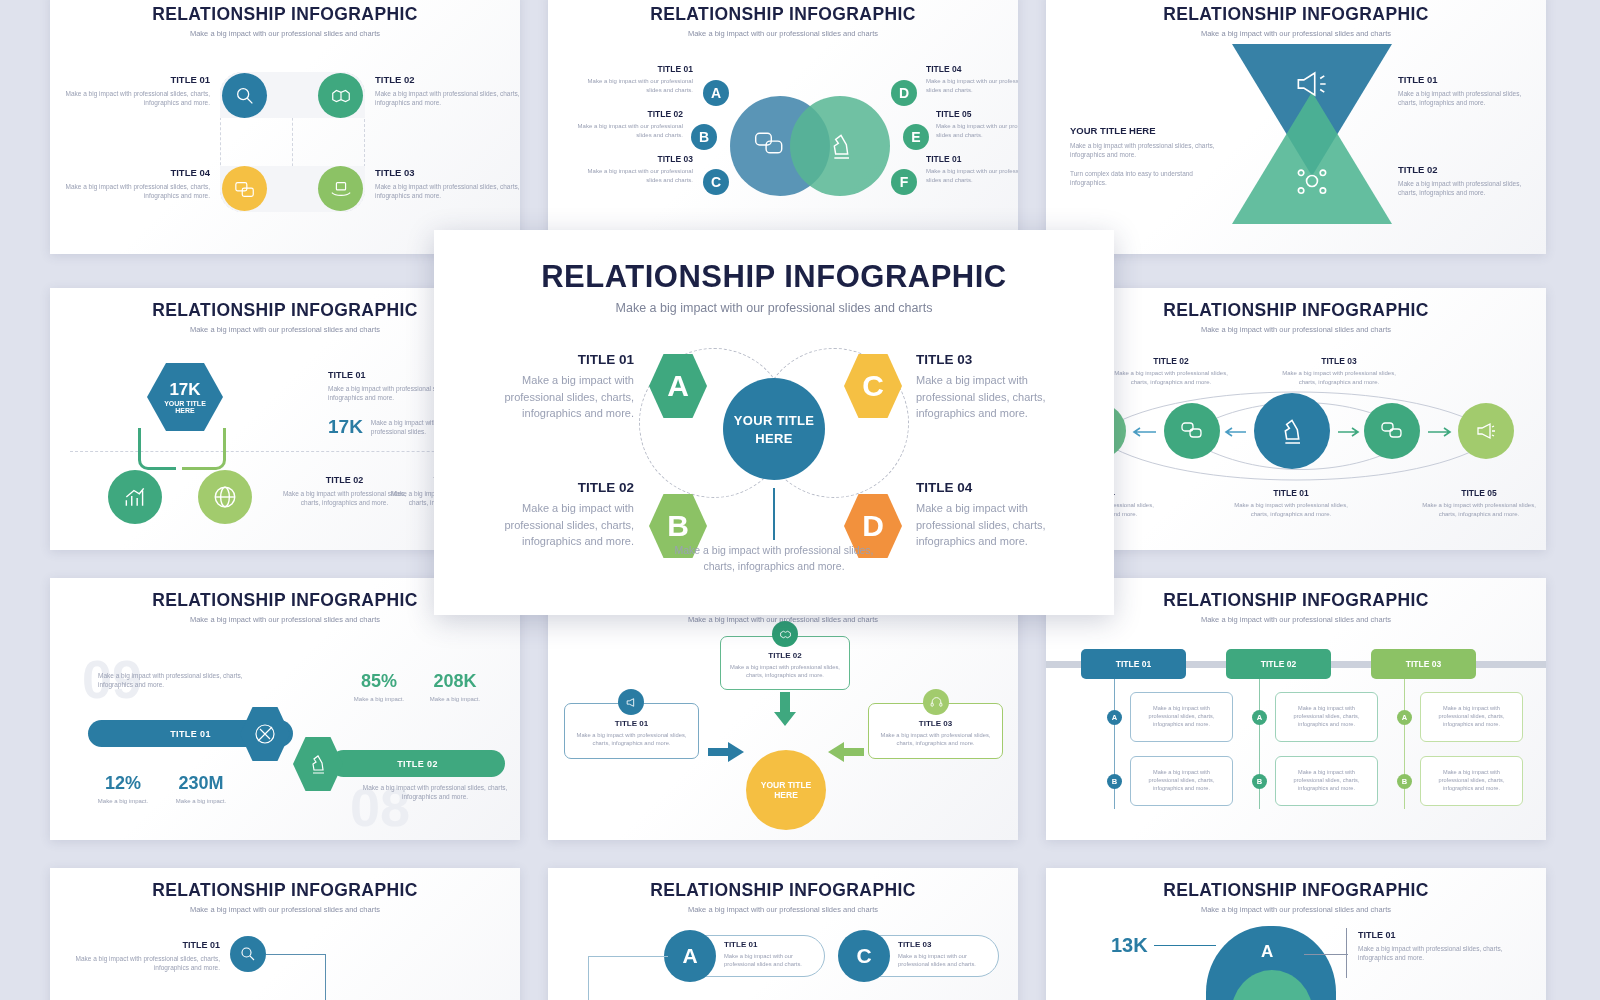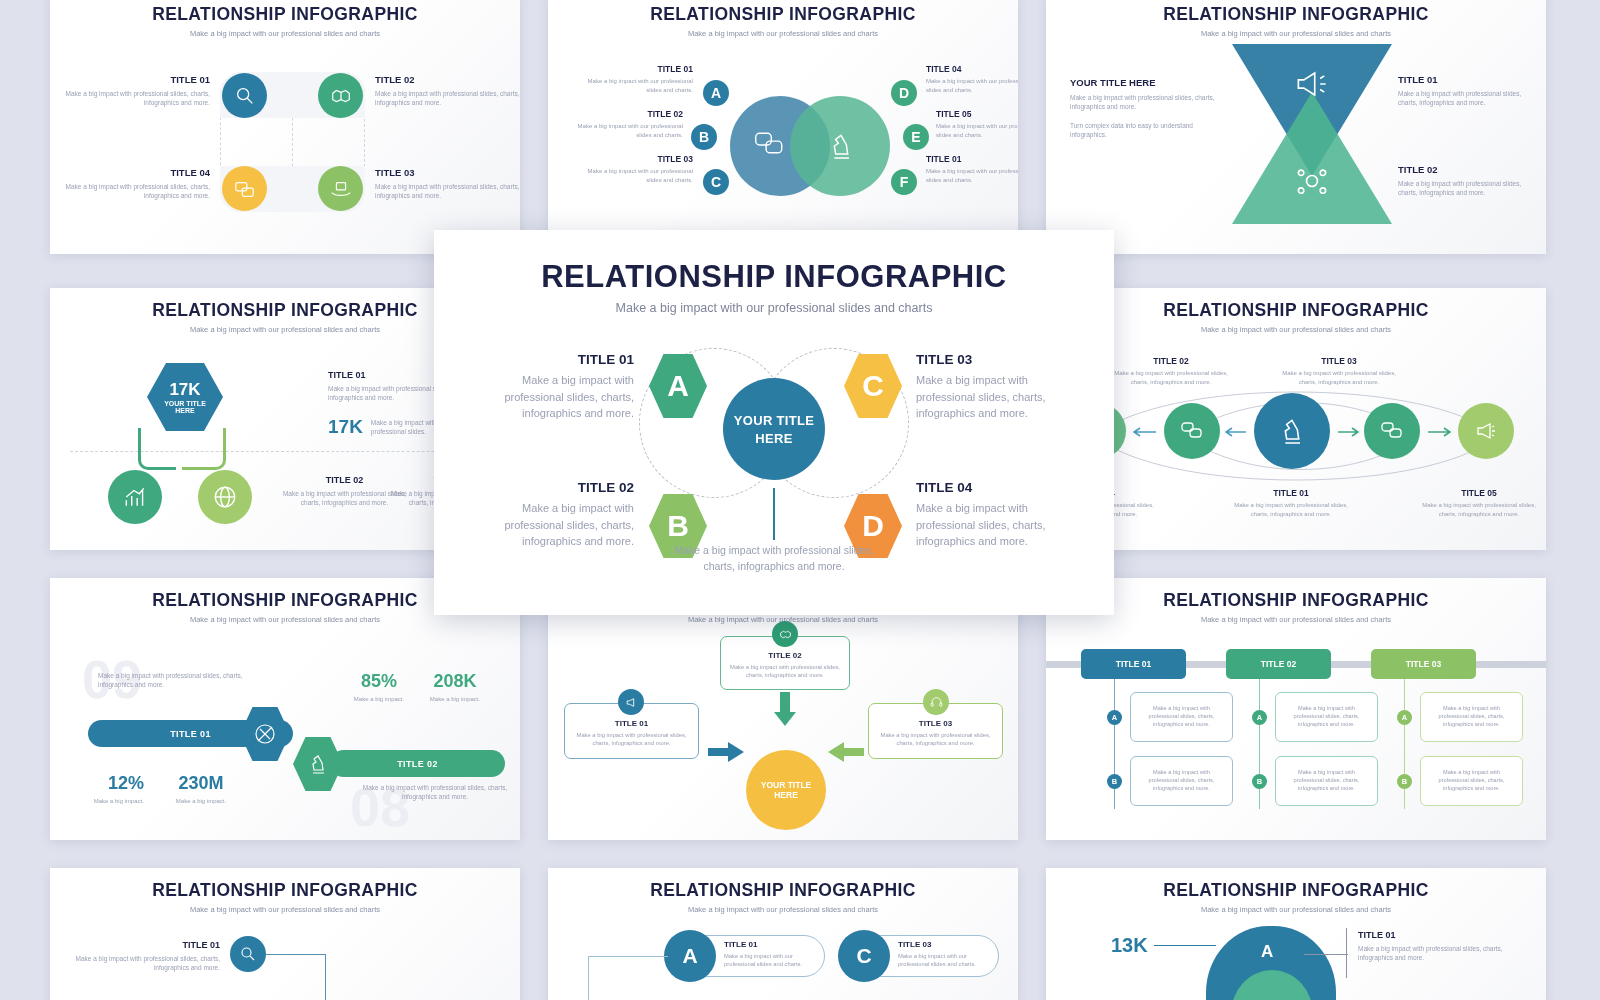--- a/index.html
+++ b/index.html
@@ -186,21 +186,21 @@
       </svg>
   <svg width="36" height="30" viewBox="0 0 26 22" fill="none" stroke="#fff" stroke-width="1.2" style="position:absolute;left:248px;top:174px;">
         <circle cx="13" cy="11" r="4"></circle>
         <circle cx="5" cy="5" r="2"></circle>
         <circle cx="21" cy="5" r="2"></circle>
         <circle cx="5" cy="18" r="2"></circle>
         <circle cx="21" cy="18" r="2"></circle>
       </svg>
 
   <div class="lft" style="position:absolute;left:24px;top:85px;width:150px;">
-    <div class="t01" style="font-size:9.5px;">YOUR TITLE HERE</div>
+    <div class="t01" style="font-size:9.5px;margin-top:48px;">YOUR TITLE HERE</div>
     <div class="body-txt" style="font-size:6.5px;margin-top:5px;">Make a big impact with professional slides, charts, infographics and more.</div>
     <div class="body-txt" style="font-size:6.5px;margin-top:9px;">Turn complex data into easy to understand infographics.</div>
   </div>
   <div class="lft" style="position:absolute;left:352px;top:82px;width:140px;">
     <div class="t01" style="font-size:9.5px;">TITLE 01</div>
     <div class="body-txt" style="font-size:6.5px;margin-top:4px;">Make a big impact with professional slides, charts, infographics and more.</div>
   </div>
   <div class="lft" style="position:absolute;left:352px;top:172px;width:140px;">
     <div class="t01" style="font-size:9.5px;">TITLE 02</div>
     <div class="body-txt" style="font-size:6.5px;margin-top:4px;">Make a big impact with professional slides, charts, infographics and more.</div>
@@ -351,21 +351,21 @@
   </div>
 
   <div class="ctr" style="position:absolute;left:292px;top:93px;width:74px;">
     <div style="font-size:18px;font-weight:bold;color:#3fa87f;">85%</div>
     <div class="body-txt" style="font-size:6px;margin-top:3px;">Make a big impact.</div>
   </div>
   <div class="ctr" style="position:absolute;left:368px;top:93px;width:74px;">
     <div style="font-size:18px;font-weight:bold;color:#3fa87f;">208K</div>
     <div class="body-txt" style="font-size:6px;margin-top:3px;">Make a big impact.</div>
   </div>
-  <div class="ctr" style="position:absolute;left:20px;top:195px;width:74px;text-align:right;">
+  <div class="ctr" style="position:absolute;left:36px;top:195px;width:74px;">
     <div style="font-size:18px;font-weight:bold;color:#2a7ca3;">12%</div>
     <div class="body-txt" style="font-size:6px;margin-top:3px;">Make a big impact.</div>
   </div>
   <div class="ctr" style="position:absolute;left:114px;top:195px;width:74px;">
     <div style="font-size:18px;font-weight:bold;color:#2a7ca3;">230M</div>
     <div class="body-txt" style="font-size:6px;margin-top:3px;">Make a big impact.</div>
   </div>
 </div>
 
 <div class="slide" style="left:548px;top:578px;width:470px;height:262px;">

